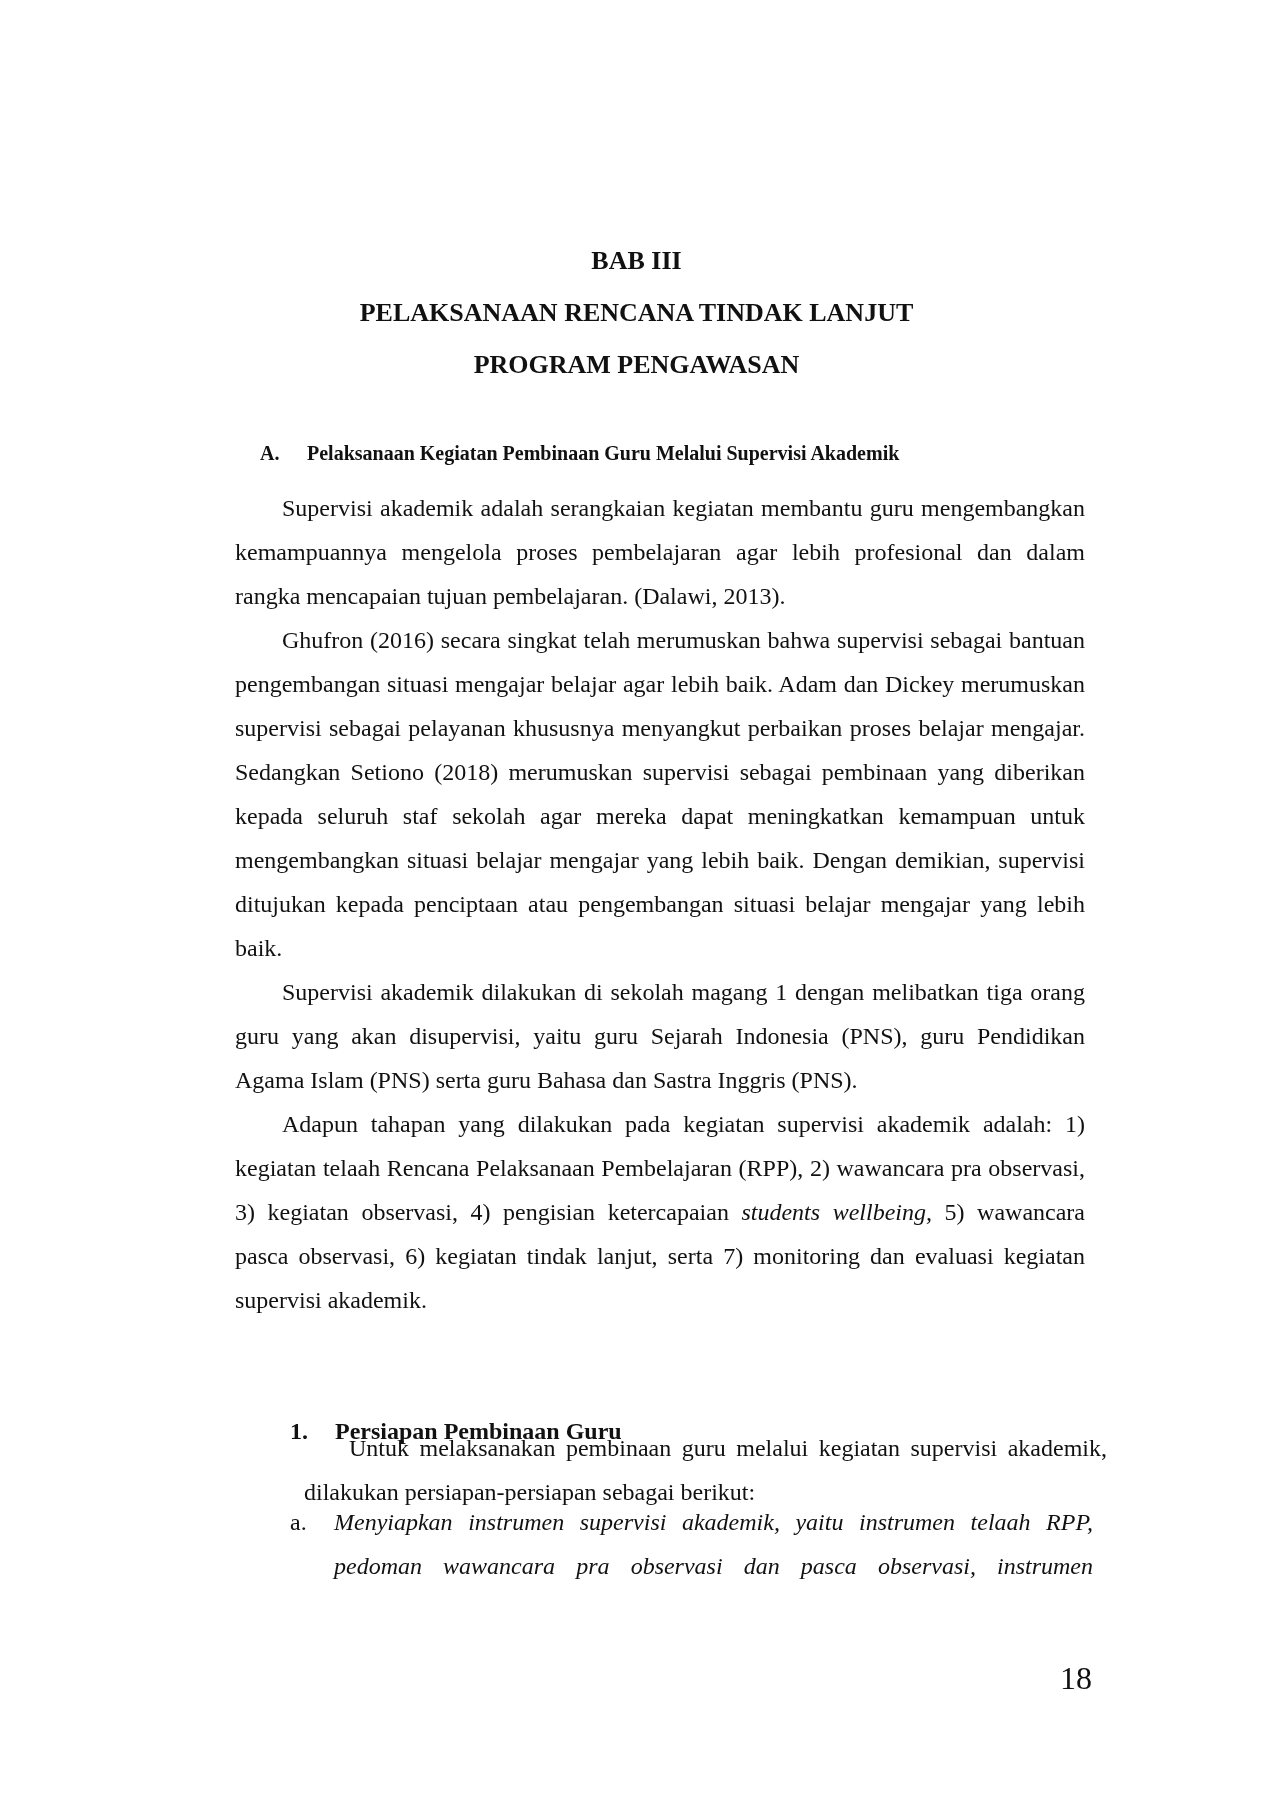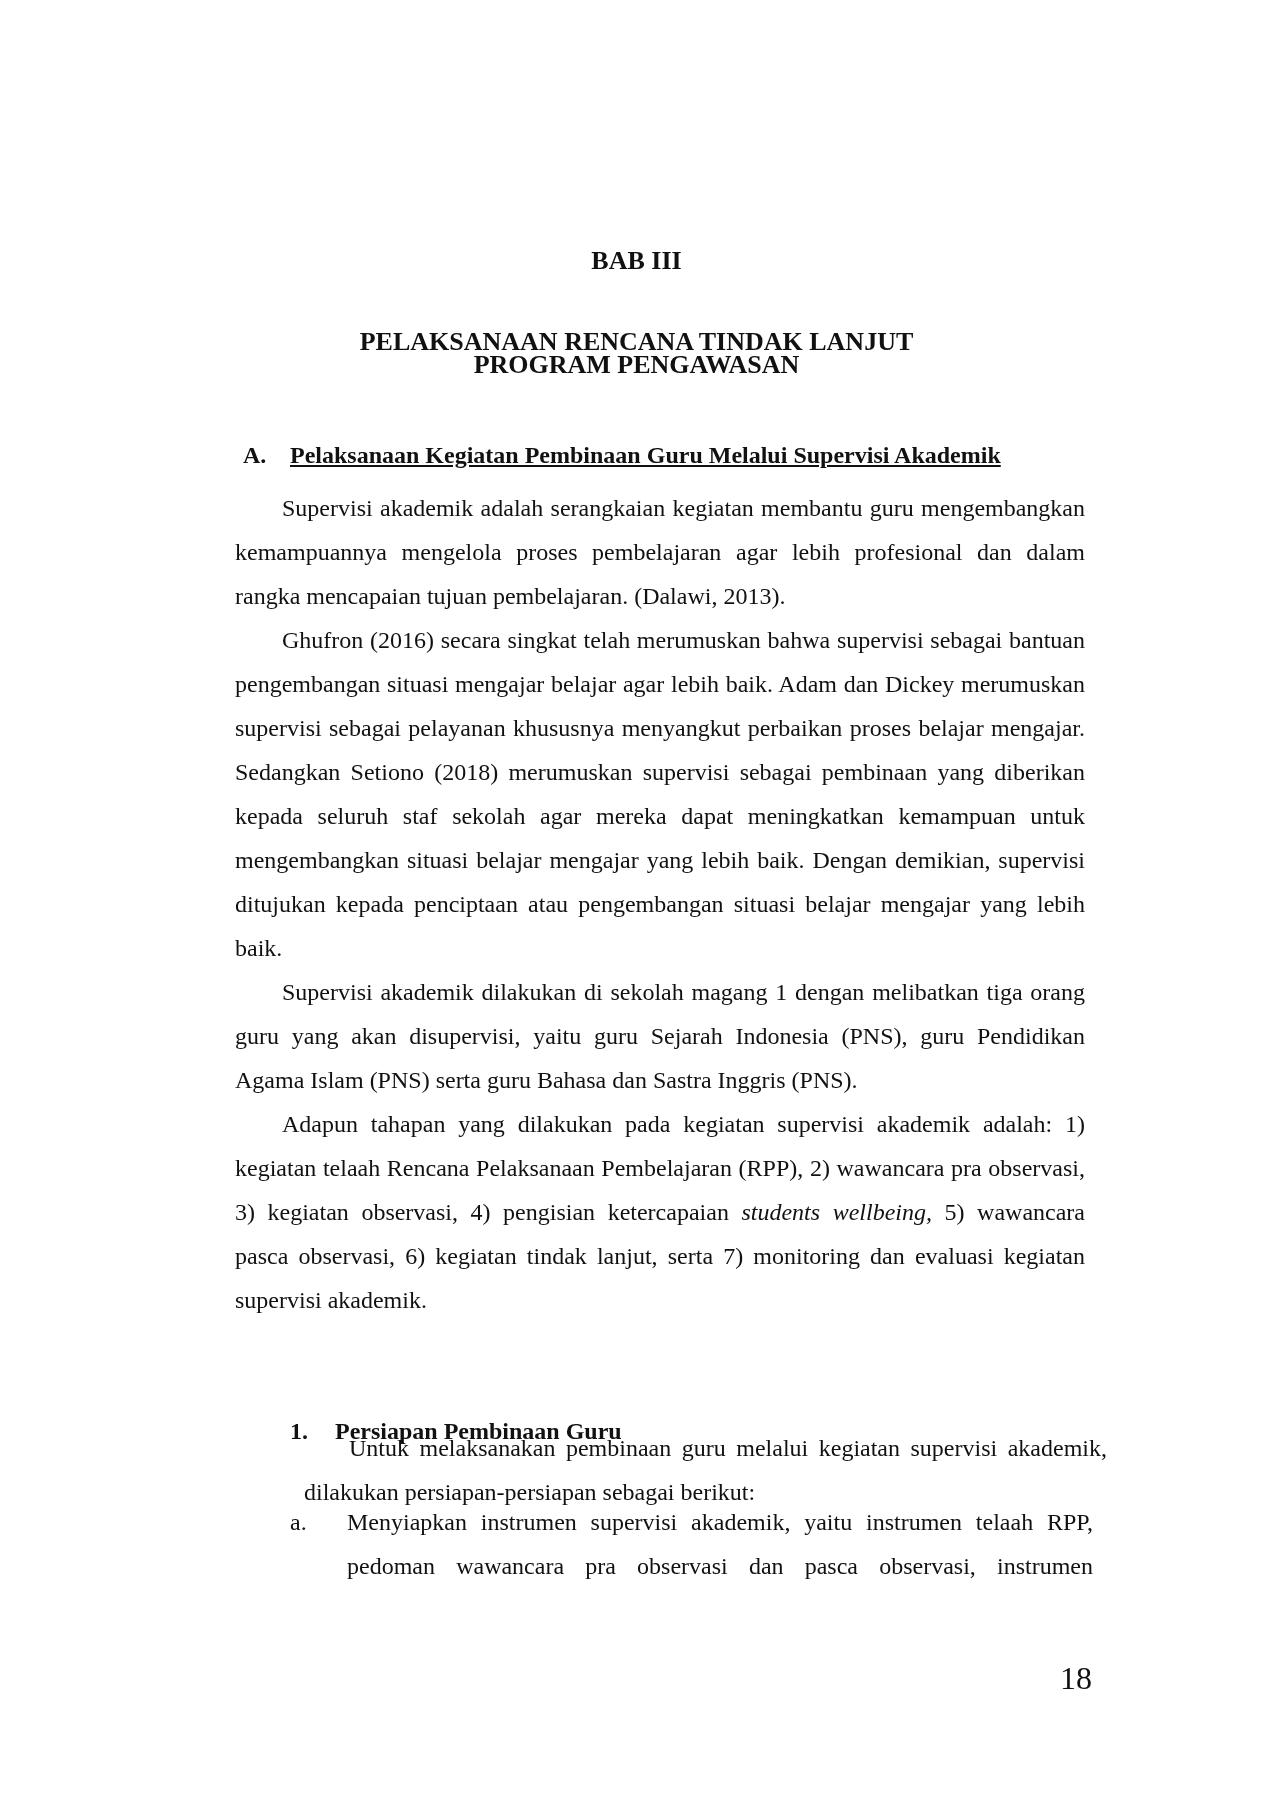--- a/index.html
+++ b/index.html
@@ -7,25 +7,25 @@
     width: 1273px; height: 1800px; position: relative; overflow: hidden;
     font-family: "Liberation Serif", "DejaVu Serif", serif;
     color: #111111;
   }
   .page { position: absolute; left: 0; top: 0; width: 1147px; height: 1800px; padding-left: 16px; }
   .title {
     position: absolute; left: 0; width: 1273px; text-align: center;
     font-weight: bold; font-size: 26px; letter-spacing: 0px;
   }
   .t1 { top: 246px; }
-  .t2 { top: 298px; margin-top: 29px; }
+  .t2 { top: 298px; }
   .t3 { top: 350px; }
   .section-a {
-    position: absolute; left: 243px; top: 442px; width: 850px;
-    font-size: 24px; font-weight: bold; text-decoration: underline;
+    position: absolute; left: 260px; top: 442px; width: 850px;
+    font-size: 20px; font-weight: bold;
   }
   .section-a .num { display: inline-block; width: 47px; }
   .para {
     position: absolute; left: 235px; width: 850px;
     text-align: justify; text-align-last: left;
     font-size: 24px; line-height: 44px; text-indent: 47px;
   }
   .p1 { top: 486px; }
   .p2 { top: 618px; }
   .p3 { top: 970px; }
@@ -39,21 +39,21 @@
     position: absolute; left: 290px; top: 1412px; width: 803px;
     text-align: justify; text-align-last: left;
     font-size: 24px; line-height: 44px; text-indent: 45px;
   }
   .list-a {
     position: absolute; left: 290px; top: 1500px; width: 803px;
     font-size: 24px; line-height: 44px;
   }
   .list-a .marker { position: absolute; left: 0; top: 0; }
   .list-a .text {
-    margin-left: 57px; text-align: justify; text-align-last: justify;
+    margin-left: 44px; text-align: justify; text-align-last: justify; font-style: italic;
   }
   .page-number {
     position: absolute; left: 1060px; top: 1660px; font-size: 32px;
   }
   em { font-style: italic; }
 </style>
 </head>
 <body>
 
 <div class="page">

